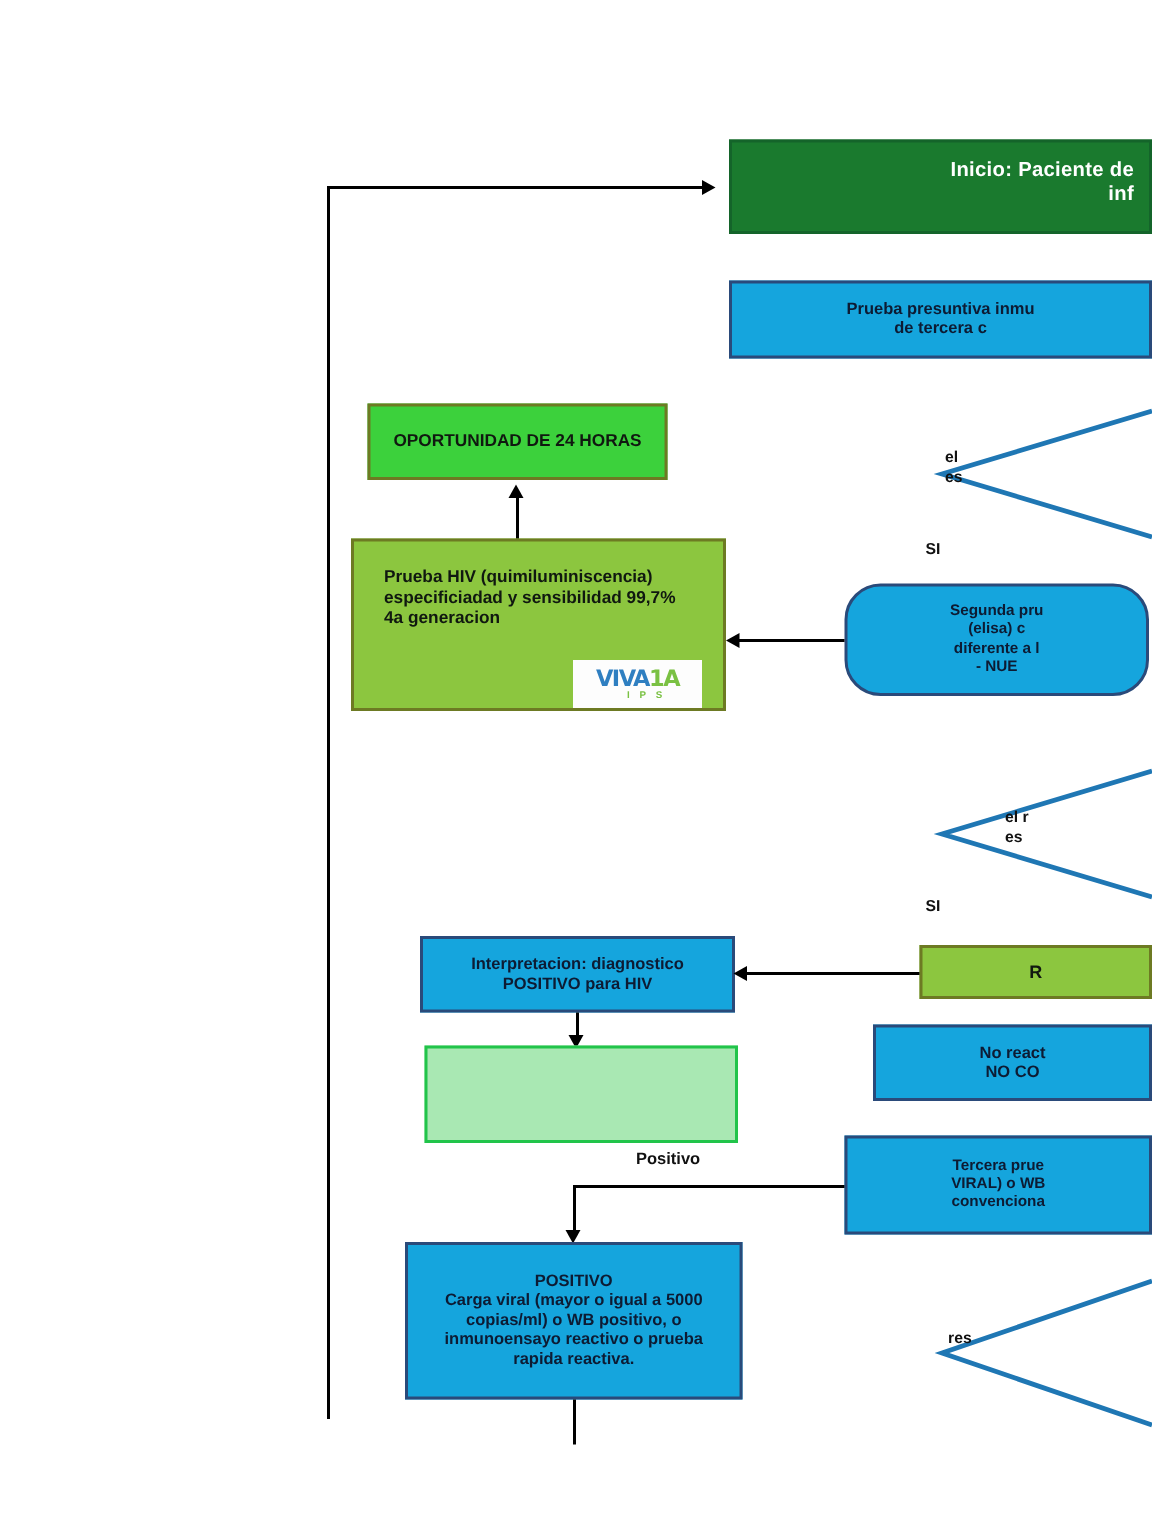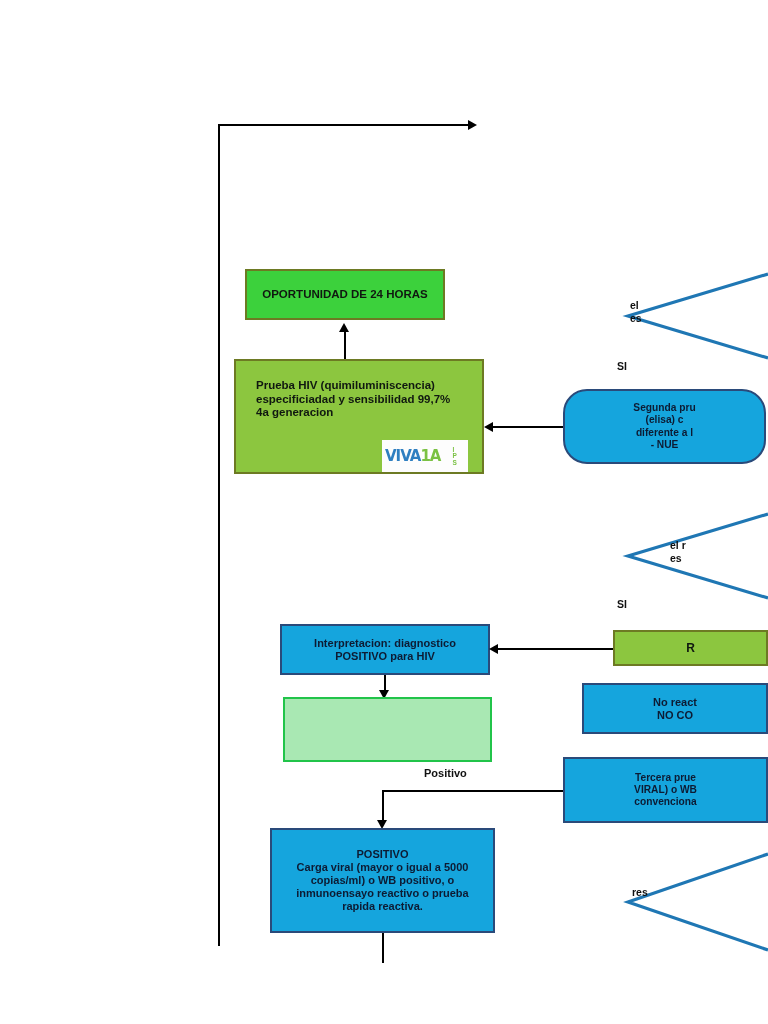--- a/index.html
+++ b/index.html
@@ -113,42 +113,46 @@
     font-weight:bold;
     color:#111;
     white-space:nowrap;
   }
 
   
   .logo{
     position:absolute;
     background:#fdfdfd;
     display:flex;
-    flex-direction:row;
+    flex-direction:column;
     align-items:center;
     justify-content:center;
     line-height:1;
     padding:1px 3px;
   }
   .logo-row1{font-size:15px;font-weight:bold;letter-spacing:-1px;}
   .logo-viva{color:#2f7fc1;font-family:"DejaVu Sans", sans-serif;}
   .logo-1a{color:#7ac143;font-family:"DejaVu Sans", sans-serif;}
   .logo-row2{font-size:6.5px;color:#7ac143;letter-spacing:2.4px;font-weight:bold;margin-top:1px;margin-left:12px;}
 </style>
 </head>
 <body>
 
 <div id="canvas">
 
   <div class="ln ln-v" style="left:218px;top:124px;height:822px;"></div>
 
   <div class="ln ln-h" style="left:218px;top:124px;width:252px;"></div>
   <div class="arrow arrow-r" style="left:468px;top:120px;"></div>
 
-
+  <div class="node n-start" style="left:486px;top:93px;width:282px;height:63px;">Inicio: Paciente de
+inf</div>
+
+  <div class="node n-blue" style="left:486px;top:187px;width:282px;height:52px;">Prueba presuntiva inmu
+de tercera c</div>
 
   <div class="diamond" style="left:582px;top:272px;width:186px;height:88px;">
     <svg width="186" height="88" viewBox="0 0 186 88">
       <polyline points="186,2 46,44 186,86" fill="none" stroke="#1f77b4" stroke-width="3.2"></polyline>
     </svg>
   </div>
   <div class="diamond-label" style="left:630px;top:299px;">el
 es</div>
   <div class="diamond-label" style="left:617px;top:360px;">SI</div>
 

